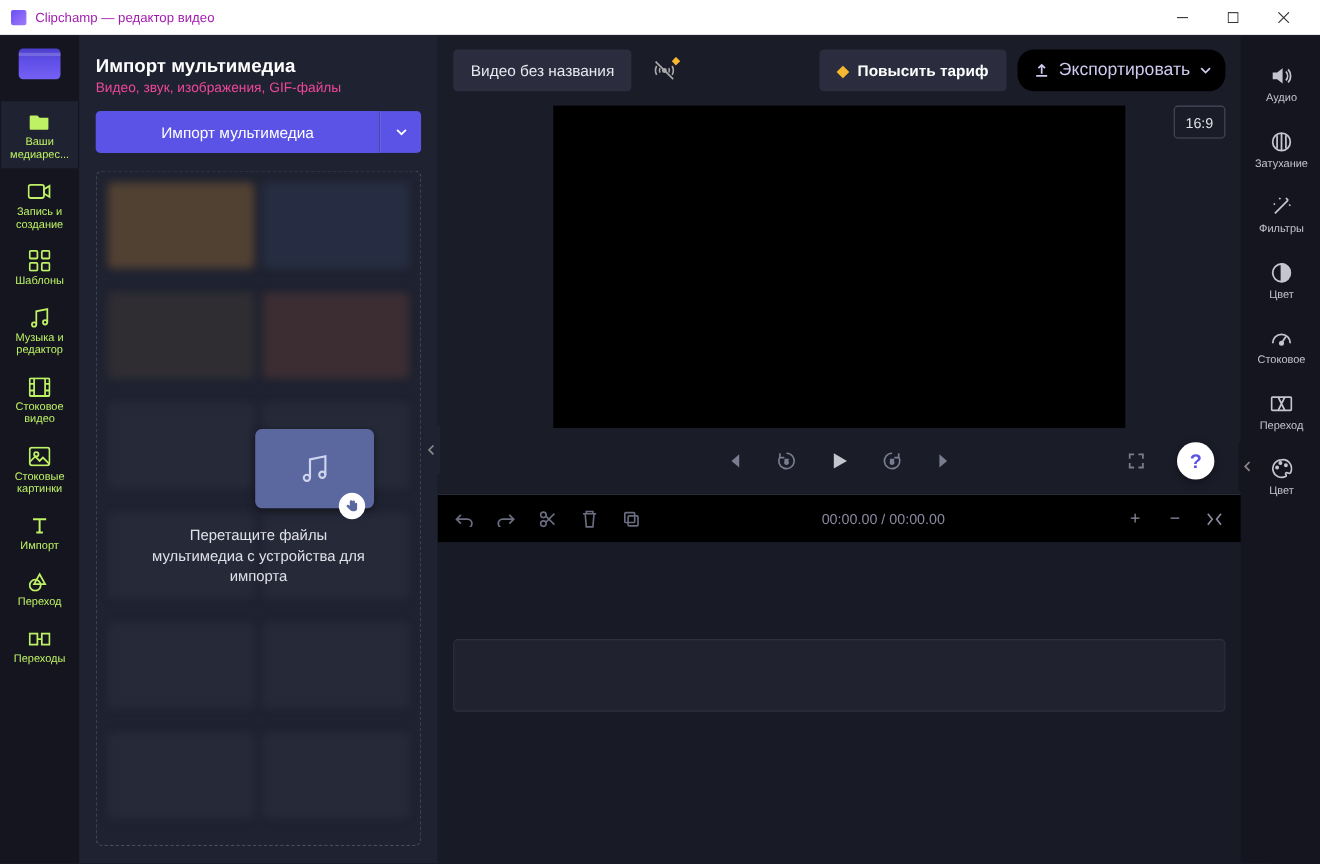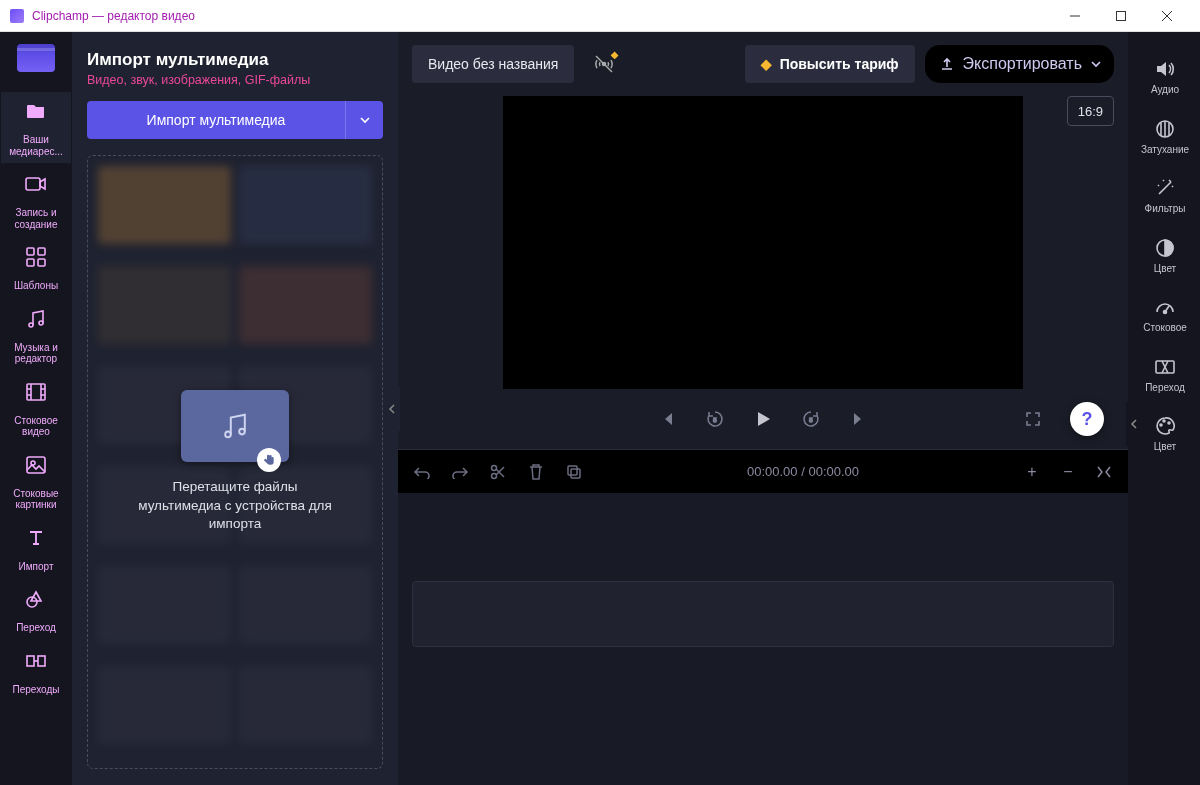--- a/index.html
+++ b/index.html
@@ -13,38 +13,38 @@
   .titlebar-btn { width: 46px; height: 32px; display: flex; align-items: center; justify-content: center; font-size: 14px; color: #333; cursor: pointer; }
   .logo-small { width: 14px; height: 14px; background: linear-gradient(135deg, #6b4ef7, #9e7cf7); border-radius: 2px; }
   
   
   .main { flex: 1; display: flex; background: #1a1c28; overflow: hidden; }
   
   
   .nav-rail { width: 72px; background: #14151f; display: flex; flex-direction: column; align-items: center; padding-top: 12px; gap: 2px; }
   .nav-logo { width: 38px; height: 28px; background: linear-gradient(180deg, #4b3fc9 0%, #5f4fe8 40%, #7560f3 100%); border-radius: 4px; margin-bottom: 18px; position: relative; }
   .nav-logo::before { content: ''; position: absolute; top: 4px; left: 0; right: 0; height: 3px; background: rgba(255,255,255,0.18); }
-  .nav-item { width: 70px; display: flex; flex-direction: column; align-items: center; justify-content: center; padding: 8px 2px 6px; gap: 12px; cursor: pointer; color: #f0abfc; }
+  .nav-item { width: 70px; display: flex; flex-direction: column; align-items: center; justify-content: center; padding: 8px 2px 6px; gap: 2px; cursor: pointer; color: #bef264; }
   .nav-item.active { background: #1f2230; }
   .nav-icon { width: 22px; height: 22px; display: flex; align-items: center; justify-content: center; }
   .nav-label { font-size: 10px; text-align: center; line-height: 1.15; }
   
   
   .panel { width: 326px; background: #1f2230; padding: 18px 15px 16px; display: flex; flex-direction: column; position: relative; }
   .panel-title { font-size: 17px; font-weight: 600; color: #fff; }
   .panel-sub { font-size: 12.5px; color: #ec4899; margin-top: 3px; }
   .import-row { display: flex; margin-top: 14px; }
   .import-btn { flex: 1; height: 38px; background: #5b53e6; color: #fff; border: none; border-radius: 4px 0 0 4px; font-size: 14px; font-weight: 500; cursor: pointer; }
   .import-dd { width: 38px; height: 38px; background: #5b53e6; border: none; border-left: 1px solid rgba(255,255,255,0.2); border-radius: 0 4px 4px 0; display: flex; align-items: center; justify-content: center; cursor: pointer; color: #fff; }
   .dropzone { margin-top: 16px; flex: 1; border: 1.5px dashed #4a4c5e; border-radius: 6px; display: flex; flex-direction: column; align-items: center; justify-content: center; gap: 18px; position: relative; overflow: hidden; }
   .dropzone-bg { position: absolute; inset: 0; display: grid; grid-template-columns: 1fr 1fr; gap: 8px; padding: 10px; filter: blur(4px); opacity: 0.3; }
   .dz-tile { background: #3a3c4e; border-radius: 4px; height: 78px; }
   .dz-tile:nth-child(1){ background:#c58a3a; } .dz-tile:nth-child(2){ background:#3a4a6e; }
   .dz-tile:nth-child(3){ background:#5a4a3a; } .dz-tile:nth-child(4){ background:#804a3a; }
-  .dropzone-fore { position: relative; z-index: 2; display: flex; flex-direction: column; align-items: center; gap: 16px; }
+  .dropzone-fore { position: relative; z-index: 2; display: flex; flex-direction: column; align-items: flex-end; gap: 16px; }
   .drop-tile { width: 108px; height: 72px; background: #5b68a0; border-radius: 6px; display: flex; align-items: center; justify-content: center; position: relative; box-shadow: 0 2px 8px rgba(0,0,0,0.4); }
   .drop-tile-hand { position: absolute; bottom: -10px; right: 8px; width: 24px; height: 24px; background: #fff; border-radius: 50%; display: flex; align-items: center; justify-content: center; }
   .drop-text { font-size: 13.5px; color: #e0e0e8; text-align: center; line-height: 1.4; max-width: 210px; }
   .panel-collapse { position: absolute; right: -2px; top: 50%; transform: translateY(-50%); width: 16px; height: 44px; background: #1f2230; border-radius: 4px 0 0 4px; display: flex; align-items: center; justify-content: center; cursor: pointer; color: #888; z-index: 5; }
   
   
   .stage { flex: 1; display: flex; flex-direction: column; background: #1a1c28; padding: 0; position: relative; }
   .stage-header { height: 64px; display: flex; align-items: center; padding: 0 14px; gap: 14px; }
   .title-chip { height: 38px; padding: 0 16px; background: #2b2d3e; border-radius: 4px; display: flex; align-items: center; color: #e8e8ef; font-size: 14px; cursor: pointer; }
   .broadcast { width: 32px; height: 38px; display: flex; align-items: center; justify-content: center; color: #bbb; position: relative; cursor: pointer; }

